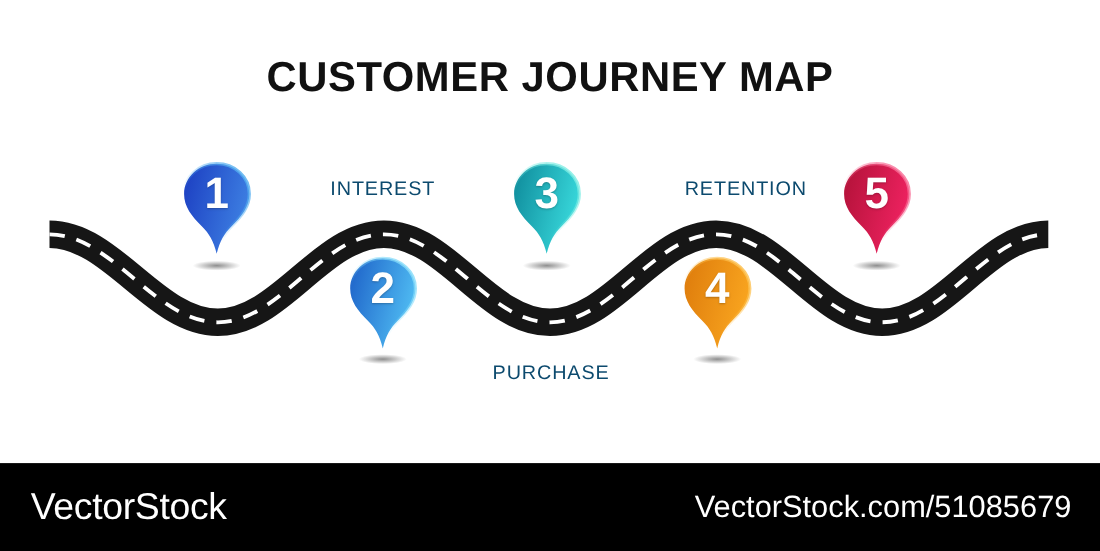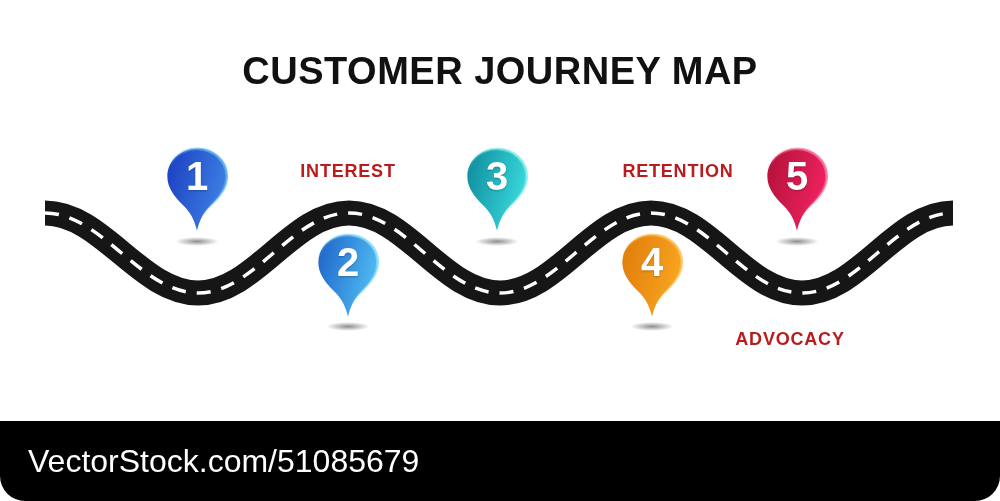--- a/index.html
+++ b/index.html
@@ -1,48 +1,47 @@
 <!DOCTYPE html>
 <html><head>
 <meta charset="utf-8">
 <style>
   html,body{margin:0;padding:0;background:#fff;}
   .canvas{
     position:relative;width:1000px;height:501px;overflow:hidden;background:#fff;
     font-family:"Liberation Sans", sans-serif;
-    border-radius:25px;
   }
   .page-title{
     position:absolute;top:50px;left:0;width:1000px;text-align:center;
     font-size:38px;line-height:42px;font-weight:800;color:#111;letter-spacing:.5px;
   }
   .stage{position:absolute;top:0;left:0;width:1000px;height:421px;}
   .road-svg{position:absolute;top:0;left:0;}
   .pin{position:absolute;width:70px;height:88px;}
   .pin svg{display:block;width:70px;height:88px;}
   .pin-number{
     position:absolute;top:9px;left:0;width:100%;text-align:center;
     font-size:40px;line-height:42px;font-weight:700;color:#fff;
     text-shadow:0 1px 2px rgba(0,0,0,.25);
   }
   .pin-shadow{
     position:absolute;width:44px;height:9px;
     background:radial-gradient(ellipse at center, rgba(50,50,50,.55) 0%, rgba(50,50,50,0) 70%);
   }
   .stage-label{
     position:absolute;transform:translateX(-50%);white-space:nowrap;
-    font-size:18px;font-weight:700;letter-spacing:.8px;color:#b91c1c;
+    font-size:18px;font-weight:400;letter-spacing:.8px;color:#0c4a6e;
   }
   .footer{
     position:absolute;left:0;top:421px;width:1000px;height:80px;background:#000;
     display:flex;align-items:center;justify-content:space-between;
     box-sizing:border-box;padding:0 26px 0 28px;
   }
   .footer .logo{color:#fff;font-size:34px;font-weight:400;letter-spacing:-.3px;}
-  .footer .image-id{color:#fff;font-size:32px;font-weight:400;letter-spacing:0;}
+  .footer .image-id{color:#fff;font-size:28px;font-weight:400;letter-spacing:0;}
 </style>
 </head>
 <body>
 
 <div class="canvas">
 
   <div class="page-title">CUSTOMER JOURNEY MAP</div>
 
   <div class="stage">
 
@@ -136,21 +135,22 @@
             <stop offset="0.35" stop-opacity="0" stop-color="#F86F97"></stop>
             <stop offset="1" stop-color="#F86F97"></stop>
           </linearGradient>
         </defs>
         <path d="M36 3 C19.2 3 5.5 16.2 5.5 33 C5.5 45.5 12.5 55 22.5 65.5 C28.5 71.8 33.2 79.5 36 92.5 C38.8 79.5 43.5 71.8 49.5 65.5 C59.5 55 66.5 45.5 66.5 33 C66.5 16.2 52.8 3 36 3 Z" fill="url(#body5)" stroke="url(#rim5)" stroke-width="3"></path>
       </svg>
       <span class="pin-number">5</span>
     </div>
 
     <div class="stage-label" style="left:348px;top:161px;">INTEREST</div>
+    <div class="stage-label" style="left:501px;top:329px;">PURCHASE</div>
     <div class="stage-label" style="left:653px;top:161px;margin-left:25px;">RETENTION</div>
-    <div class="stage-label" style="left:790px;top:329px;">ADVOCACY</div>
   </div>
 
   <div class="footer">
+    <span class="logo">VectorStock</span>
     <span class="image-id">VectorStock.com/51085679</span>
   </div>
 
 </div>
 
 </body></html>

